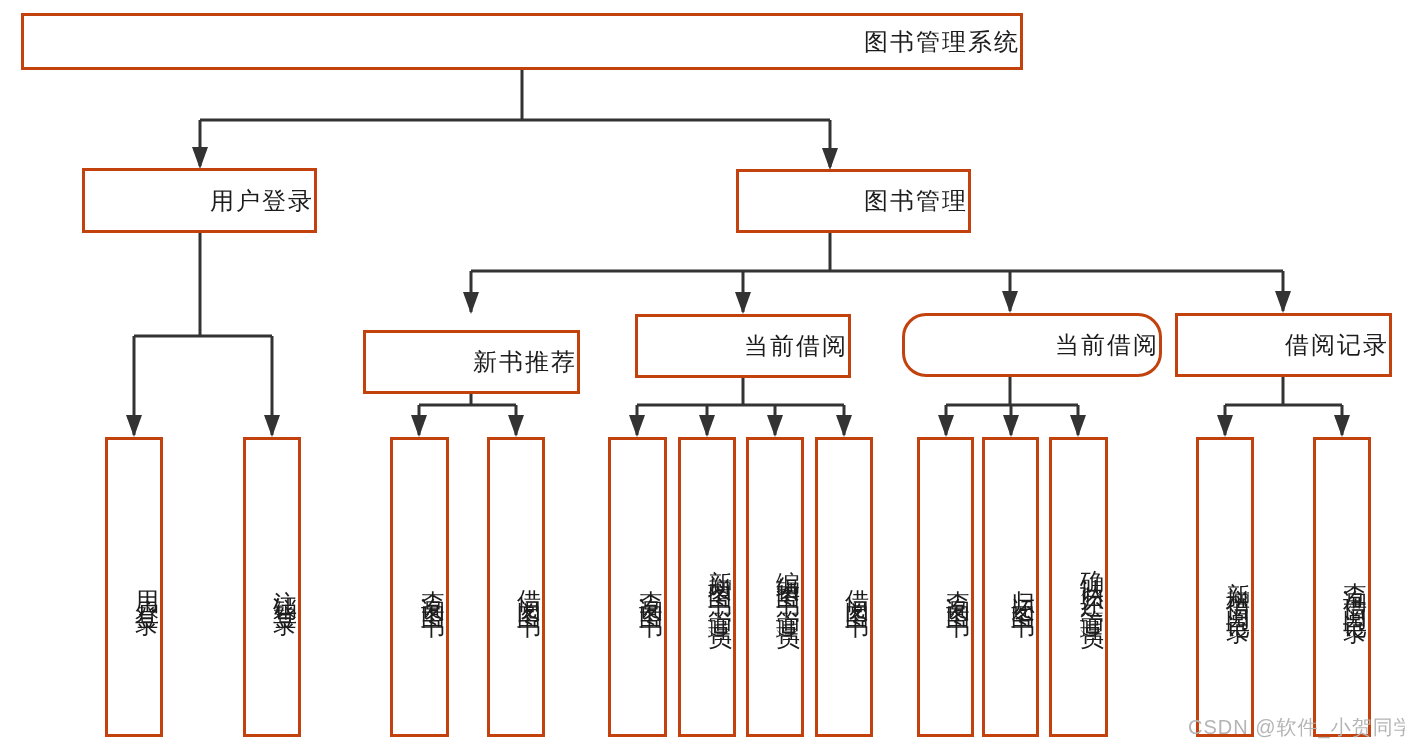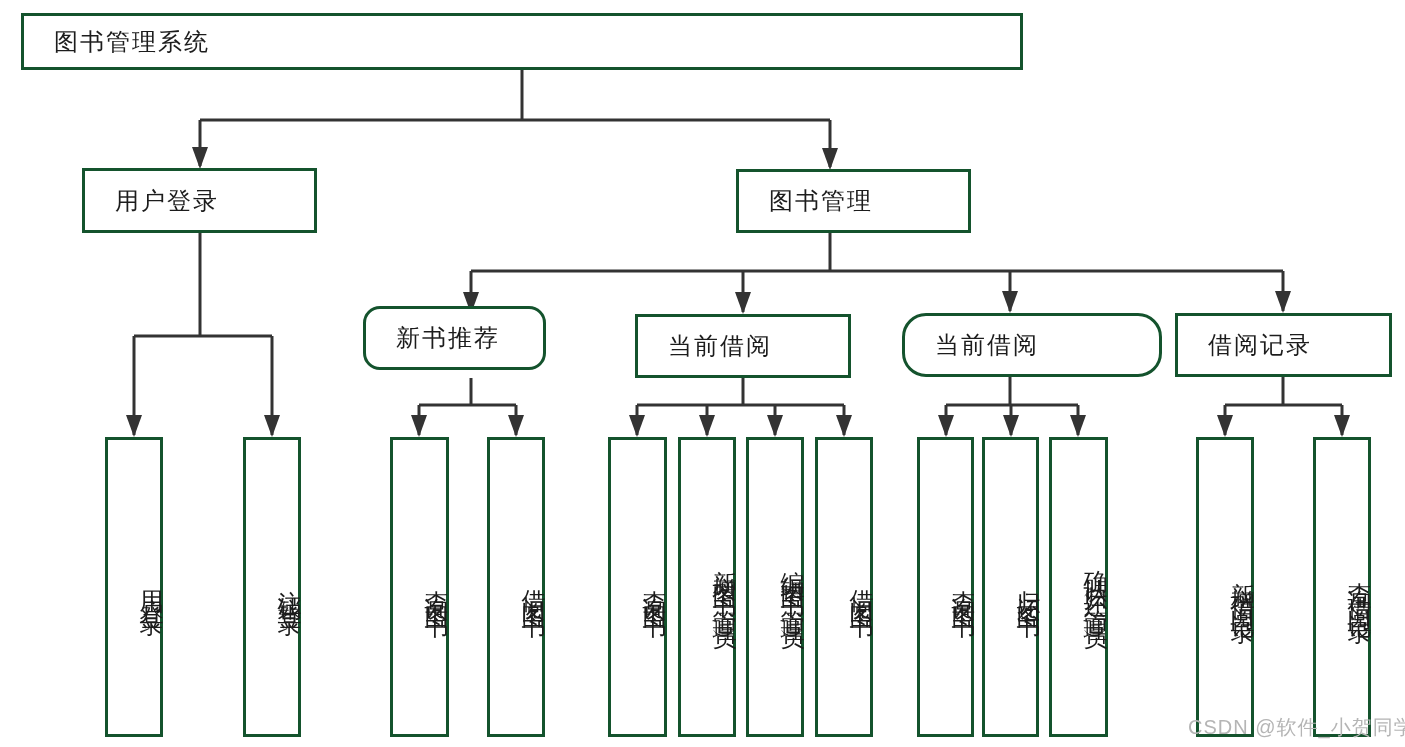--- a/index.html
+++ b/index.html
@@ -14,24 +14,24 @@
   #connectors {
     position: absolute;
     left: 0; top: 0;
     width: 1405px; height: 747px;
     z-index: 1;
   }
   .node {
     position: absolute;
     box-sizing: border-box;
     background: #ffffff;
-    border: 3px solid #14532d;
+    border: 3px solid #c2410c;
     display: flex;
     align-items: center;
-    justify-content: flex-start;
+    justify-content: flex-end;
     color: #1c1c1c;
     font-size: 24px;
     letter-spacing: 2px;
     z-index: 2;
     white-space: nowrap;
     padding-left: 30px;
   }
   .vnode { letter-spacing: 0; }
   .vnode .vtext {
     writing-mode: vertical-rl;
@@ -134,21 +134,21 @@
     <span>图书管理系统</span>
   </div>
 
   <div class="node" style="left:82px; top:168px; width:235px; height:65px;">
     <span>用户登录</span>
   </div>
   <div class="node" style="left:712px; top:169px; width:235px; height:64px;margin-left:24px;">
     <span>图书管理</span>
   </div>
 
-  <div class="node" style="left:363px; top:306px; width:183px; height:64px;border-radius:17px;">
+  <div class="node" style="left:363px; top:330px; width:217px; height:64px;">
     <span>新书推荐</span>
   </div>
   <div class="node" style="left:635px; top:314px; width:216px; height:64px;">
     <span>当前借阅</span>
   </div>
   <div class="node" style="left:902px; top:313px; width:260px; height:64px;border-radius:24px;">
     <span>当前借阅</span>
   </div>
   <div class="node" style="left:1175px; top:313px; width:217px; height:64px;">
     <span>借阅记录</span>

